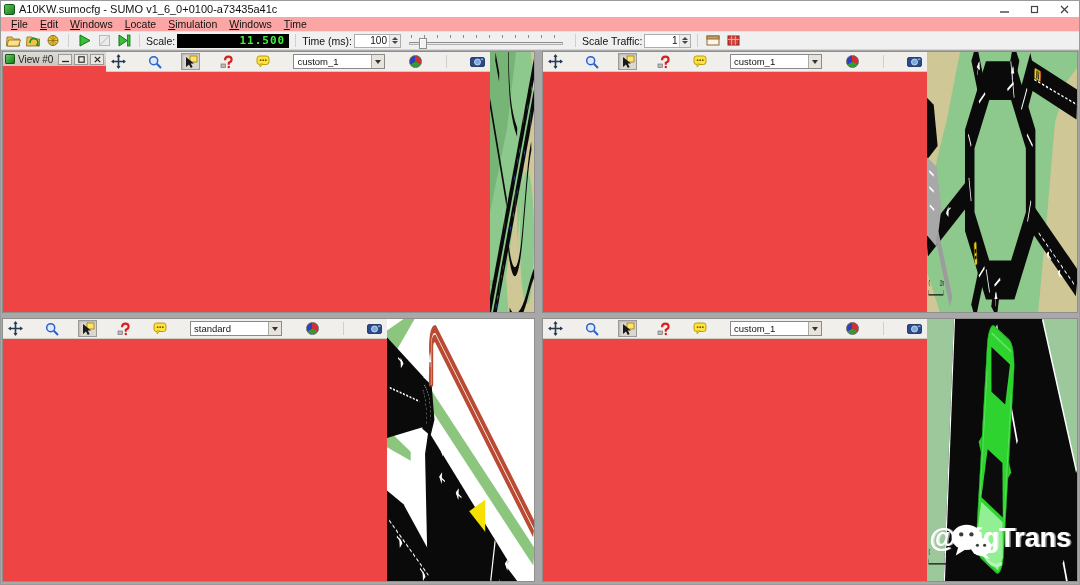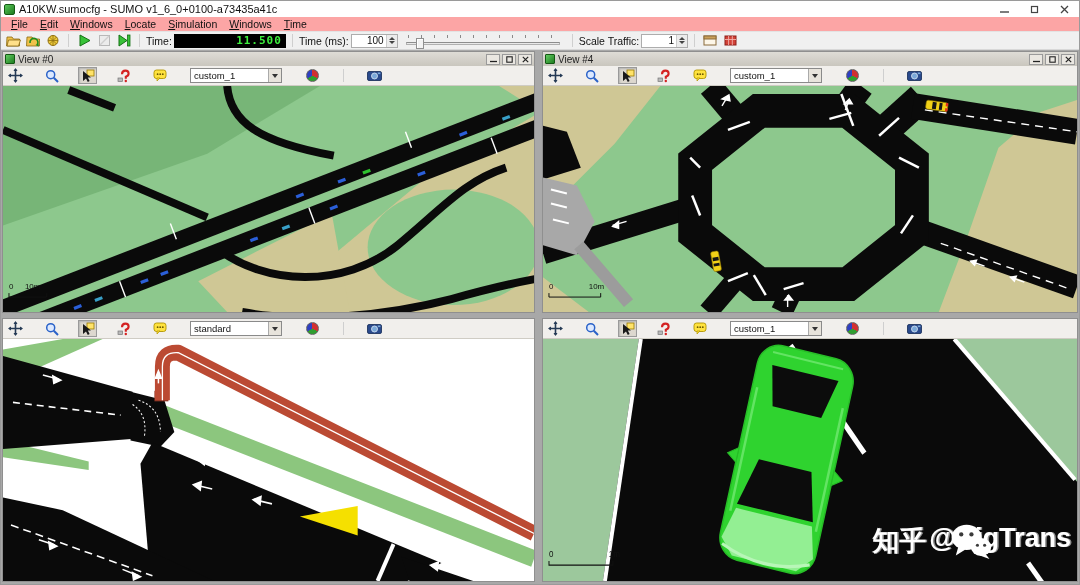--- a/index.html
+++ b/index.html
@@ -23,21 +23,21 @@
   .spinval{width:34px;text-align:right;padding-right:2px;font-size:10px;line-height:12px;}
   .spinbtns{width:11px;display:flex;flex-direction:column;justify-content:center;align-items:center;background:#ececec;border-left:1px solid #ccc;gap:1px;}
   .up{width:0;height:0;border-left:3px solid transparent;border-right:3px solid transparent;border-bottom:3px solid #444;}
   .dn{width:0;height:0;border-left:3px solid transparent;border-right:3px solid transparent;border-top:3px solid #444;}
   .slider{width:158px;height:14px;position:relative;margin:0 4px;}
   .ticks{position:absolute;top:1px;left:4px;right:2px;height:3px;background:repeating-linear-gradient(90deg,#8a8a8a 0 1px,transparent 1px 13px);}
   .groove{position:absolute;top:8px;left:2px;right:2px;height:3px;background:#e9e9e9;border:1px solid #b0b0b0;border-top-color:#8d8d8d;}
   .thumb{position:absolute;top:4px;left:12px;width:8px;height:11px;background:#f2f2f2;border:1px solid #8f8f8f;box-shadow:inset 1px 1px 0 #fff;}
   
   .mdi{position:absolute;top:49px;left:0;right:0;bottom:0;background:#a8a8a8;}
-  .view{position:absolute;border:1px solid #8f8f8f;background:#ef4444;display:flex;flex-direction:column;}
+  .view{position:absolute;border:1px solid #8f8f8f;background:#ef4444;display:flex;flex-direction:row;}
   .v0{left:1px;top:1px;width:533px;height:262px;}
   .v4{left:541px;top:1px;width:536px;height:262px;}
   .v5{left:1px;top:268px;width:533px;height:264px;}
   .v6{left:541px;top:268px;width:536px;height:264px;}
   .vtitle{height:14px;display:flex;align-items:center;background:linear-gradient(#dedcd6,#c9c6be);font-size:10px;padding:0 2px;gap:3px;color:#222;flex:0 0 auto;}
   .view.active .vtitle{background:linear-gradient(90deg,#2360bd,#4a87e4);color:#fff;}
   .vico{width:10px;height:10px;border-radius:1px;background:linear-gradient(135deg,#62cc62,#1e7c1e);border:1px solid #135713;}
   .vbtns{margin-left:auto;display:flex;}
   .vbtn{width:14px;height:11px;background:#eae7e1;border:1px solid #9a9a9a;display:flex;align-items:center;justify-content:center;margin-left:2px;}
   .vtools{height:20px;background:#f1efec;border-bottom:1px solid #cfccc4;display:flex;align-items:center;padding:0 3px;gap:17px;flex:0 0 auto;}
@@ -121,21 +121,21 @@
           <line x1="2" y1="11" x2="11" y2="2" stroke="#cfcfcf" stroke-width="1.5"></line>
         </svg>
       </span>
     <span class="tico">
         <svg width="13" height="13">
           <polygon points="1,1 9,6.5 1,12" fill="#38c238" stroke="#157015" stroke-width="1"></polygon>
           <rect x="9.5" y="1" width="2.5" height="11" fill="#38c238" stroke="#157015" stroke-width="0.8"></rect>
         </svg>
       </span>
     <span class="sep"></span>
-    <span>Time:</span>
+    <span>Scale:</span>
     <span class="lcd">11.500</span>
     <span class="sep"></span>
     <span>Time (ms):</span>
     <span class="spin">
       <span class="spinval">100</span>
       <span class="spinbtns">
           <span class="up"></span>
           <span class="dn"></span>
         </span>
     </span>
@@ -316,41 +316,20 @@
           <g font-family="Liberation Sans, sans-serif" font-size="8" fill="#111">
             <text x="6" y="204">0</text>
             <text x="22" y="204">10m</text>
             <path d="M6,208 v4 h38 v-4" fill="none" stroke="#111" stroke-width="1"></path>
           </g>
         </svg>
       </div>
     </div>
 
     <div class="view v4">
-      <div class="vtitle">
-        <span class="vico"></span>
-        <span>View #4</span>
-        <span class="vbtns">
-          <span class="vbtn">
-              <svg width="7" height="7">
-                <line x1="0" y1="5.5" x2="7" y2="5.5" stroke="#222" stroke-width="1.3"></line>
-              </svg>
-            </span>
-          <span class="vbtn">
-              <svg width="7" height="7">
-                <rect x="0.8" y="0.8" width="5.4" height="5.4" fill="none" stroke="#222" stroke-width="1.1"></rect>
-              </svg>
-            </span>
-          <span class="vbtn">
-              <svg width="7" height="7">
-                <path d="M0.8,0.8 L6.2,6.2 M6.2,0.8 L0.8,6.2" stroke="#222" stroke-width="1.2"></path>
-              </svg>
-            </span>
-        </span>
-      </div>
       <div class="vtools">
         <span class="tb">
             <svg width="15" height="15">
               <path d="M7.5,1 v13 M1,7.5 h13" stroke="#253a55" stroke-width="1.6"></path>
               <polygon points="7.5,0 5.5,3 9.5,3" fill="#253a55"></polygon>
               <polygon points="7.5,15 5.5,12 9.5,12" fill="#253a55"></polygon>
               <polygon points="0,7.5 3,5.5 3,9.5" fill="#253a55"></polygon>
               <polygon points="15,7.5 12,5.5 12,9.5" fill="#253a55"></polygon>
             </svg>
           </span>

